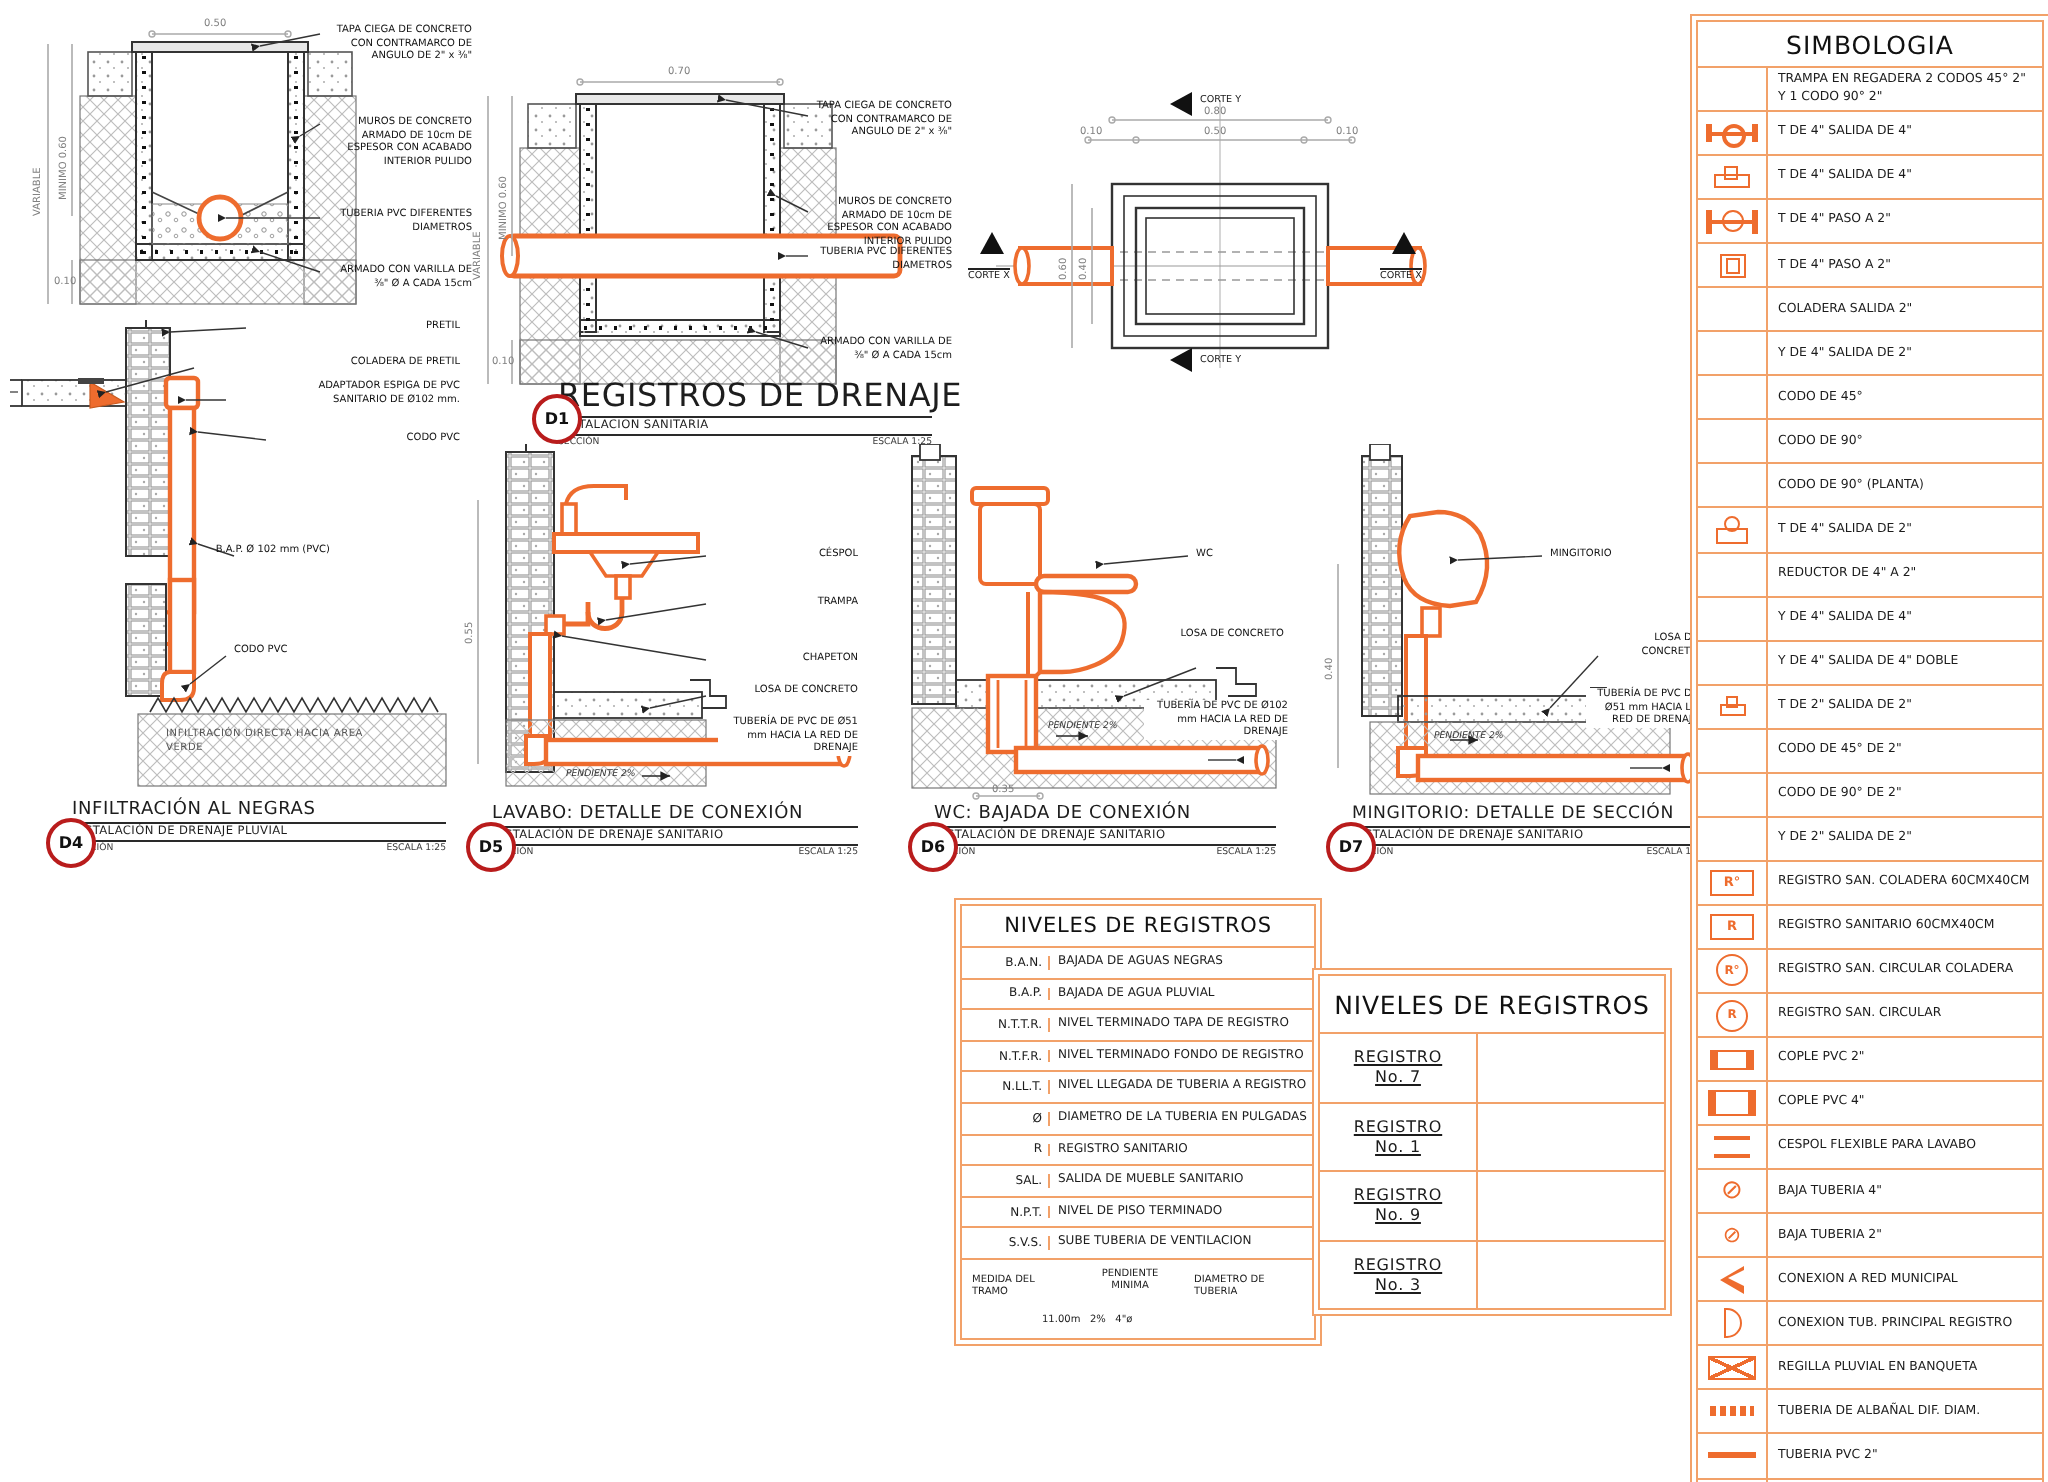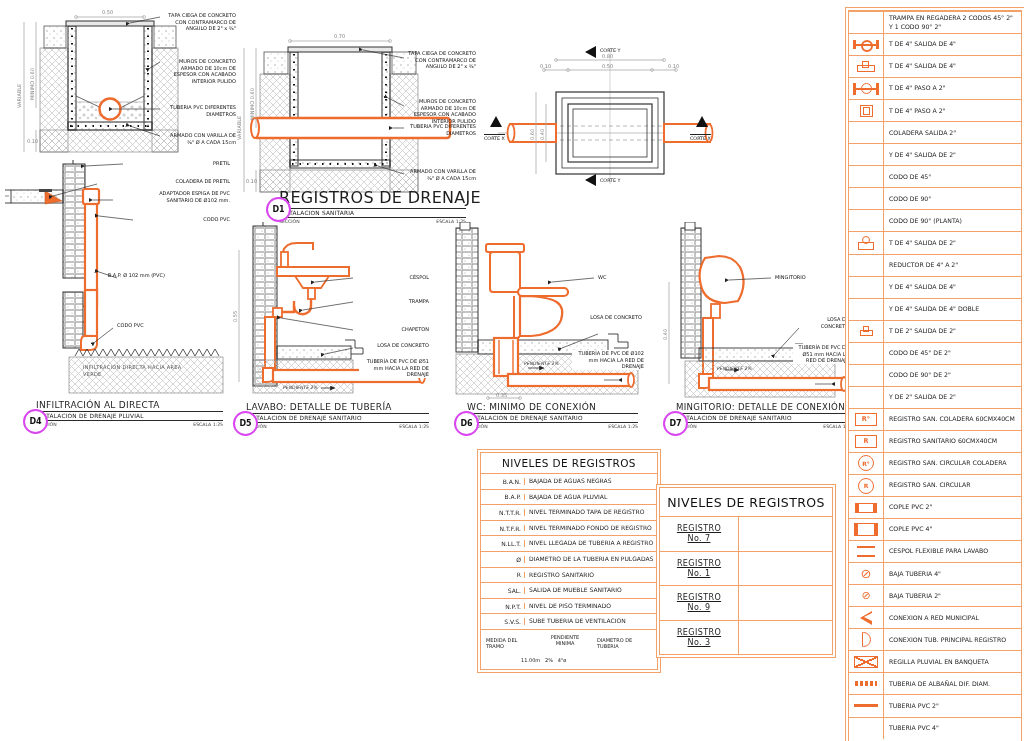--- a/index.html
+++ b/index.html
@@ -12,21 +12,21 @@
   .col{text-align:left;}
   .dim{position:absolute;font-size:5px;color:#808080;white-space:nowrap;}
   .vrot{transform:rotate(-90deg);transform-origin:left top;}
   .gnote{position:absolute;font-size:5px;color:#555;line-height:1.3;letter-spacing:.3px;}
   .slope{position:absolute;font-size:4.6px;color:#333;font-style:italic;white-space:nowrap;}
   .corte{position:absolute;font-size:4.8px;color:#1a1a1a;white-space:nowrap;}
   .arrL{position:absolute;width:0;height:0;border-top:6px solid transparent;border-bottom:6px solid transparent;border-right:11px solid #111;}
   .arrU{position:absolute;width:0;height:0;border-left:6px solid transparent;border-right:6px solid transparent;border-bottom:11px solid #111;}
   
   .tb{position:absolute;}
-  .tb-circle{position:absolute;left:0;top:9px;width:21px;height:21px;border:2px solid #d946ef;border-radius:50%;display:flex;align-items:center;justify-content:center;font-size:8px;font-weight:bold;color:#111;background:#fff;z-index:2;}
+  .tb-circle{position:absolute;left:0;top:9px;width:21px;height:21px;border:2px solid #b91c1c;border-radius:50%;display:flex;align-items:center;justify-content:center;font-size:8px;font-weight:bold;color:#111;background:#fff;z-index:2;}
   .tb-main{margin-left:13px;}
   .tb-title{font-size:9px;color:#1d1d1d;letter-spacing:.3px;white-space:nowrap;}
   .tb-sub{font-size:5.8px;color:#1d1d1d;border-top:1.6px solid #2a2a2a;padding-top:1px;margin-top:1px;white-space:nowrap;letter-spacing:.2px;}
   .tb-row{display:flex;justify-content:space-between;font-size:4.6px;color:#3a3a3a;border-top:1px solid #2a2a2a;margin-top:1px;padding-top:1px;}
   
   .otable{position:absolute;background:#fff;border:1px solid #f2a169;box-shadow:0 0 0 2px #fff,0 0 0 3px #f2a169;}
   
   .sym-title{height:22px;display:flex;align-items:center;justify-content:center;font-size:12.5px;color:#111;letter-spacing:.5px;}
   .srow{display:flex;border-top:1px solid #f2a169;min-height:21.05px;align-items:stretch;}
   .scell-icon{width:34px;display:flex;align-items:center;justify-content:center;flex:none;}
@@ -267,21 +267,21 @@
     <div class="co" style="left:120px;top:0px;width:105px;">PRETIL</div>
     <div class="co" style="left:95px;top:18px;width:130px;">COLADERA DE PRETIL</div>
     <div class="co" style="left:130px;top:30px;width:95px;">ADAPTADOR ESPIGA DE PVC SANITARIO DE Ø102 mm.</div>
     <div class="co" style="left:130px;top:56px;width:95px;">CODO PVC</div>
     <div class="co" style="left:100px;top:112px;width:60px;">B.A.P. Ø 102 mm (PVC)</div>
     <div class="co col" style="left:112px;top:162px;width:60px;">CODO PVC</div>
     <div class="gnote" style="left:78px;top:204px;width:110px;">INFILTRACIÓN DIRECTA HACIA AREA VERDE</div>
     <div class="tb" style="left:18px;top:240px;width:200px;">
       <div class="tb-circle">D4</div>
       <div class="tb-main">
-        <div class="tb-title">INFILTRACIÓN AL DIRECTA</div>
+        <div class="tb-title">INFILTRACIÓN AL NEGRAS</div>
         <div class="tb-sub">INSTALACIÓN DE DRENAJE PLUVIAL</div>
         <div class="tb-row">
           <span>SECCIÓN</span>
           <span>ESCALA 1:25</span>
         </div>
       </div>
     </div>
   </div>
 
   <div class="abs" style="left:225px;top:222px;width:208px;height:214px;">
@@ -314,21 +314,21 @@
     <div class="dim vrot" style="left:7px;top:100px;">0.55</div>
     <div class="co" style="left:132px;top:52px;width:72px;">CÉSPOL</div>
     <div class="co" style="left:132px;top:76px;width:72px;">TRAMPA</div>
     <div class="co" style="left:132px;top:104px;width:72px;">CHAPETON</div>
     <div class="co" style="left:144px;top:120px;width:60px;">LOSA DE CONCRETO</div>
     <div class="co" style="left:134px;top:136px;width:70px;background:#fff;">TUBERÍA DE PVC DE Ø51 mm HACIA LA RED DE DRENAJE</div>
     <div class="slope" style="left:58px;top:163px;">PENDIENTE 2%</div>
     <div class="tb" style="left:8px;top:180px;width:196px;">
       <div class="tb-circle">D5</div>
       <div class="tb-main">
-        <div class="tb-title">LAVABO: DETALLE DE TUBERÍA</div>
+        <div class="tb-title">LAVABO: DETALLE DE CONEXIÓN</div>
         <div class="tb-sub">INSTALACIÓN DE DRENAJE SANITARIO</div>
         <div class="tb-row">
           <span>SECCIÓN</span>
           <span>ESCALA 1:25</span>
         </div>
       </div>
     </div>
   </div>
 
   <div class="abs" style="left:432px;top:222px;width:218px;height:214px;">
@@ -357,21 +357,21 @@
         <circle cx="88" cy="176" r="1.5" fill="none" stroke="#aaa" stroke-width="0.7"></circle>
     </svg>
     <div class="co col" style="left:166px;top:52px;width:40px;">WC</div>
     <div class="co" style="left:150px;top:92px;width:60px;">LOSA DE CONCRETO</div>
     <div class="co" style="left:140px;top:128px;width:72px;background:#fff;">TUBERÍA DE PVC DE Ø102 mm HACIA LA RED DE DRENAJE</div>
     <div class="slope" style="left:92px;top:139px;">PENDIENTE 2%</div>
     <div class="dim" style="left:64px;top:170px;">0.35</div>
     <div class="tb" style="left:22px;top:180px;width:184px;">
       <div class="tb-circle">D6</div>
       <div class="tb-main">
-        <div class="tb-title">WC: MINIMO DE CONEXIÓN</div>
+        <div class="tb-title">WC: BAJADA DE CONEXIÓN</div>
         <div class="tb-sub">INSTALACIÓN DE DRENAJE SANITARIO</div>
         <div class="tb-row">
           <span>SECCIÓN</span>
           <span>ESCALA 1:25</span>
         </div>
       </div>
     </div>
   </div>
 
   <div class="abs" style="left:655px;top:222px;width:200px;height:214px;">
@@ -394,21 +394,21 @@
       <line x1="70" y1="148" x2="84" y2="148" stroke="#333" stroke-width="0.8" marker-end="url(#ah)"></line>
     </svg>
     <div class="dim vrot" style="left:7px;top:118px;">0.40</div>
     <div class="co col" style="left:120px;top:52px;width:60px;">MINGITORIO</div>
     <div class="co" style="left:146px;top:94px;width:48px;">LOSA DE CONCRETO</div>
     <div class="co" style="left:138px;top:122px;width:56px;background:#fff;">TUBERÍA DE PVC DE Ø51 mm HACIA LA RED DE DRENAJE</div>
     <div class="slope" style="left:62px;top:144px;">PENDIENTE 2%</div>
     <div class="tb" style="left:8px;top:180px;width:190px;">
       <div class="tb-circle">D7</div>
       <div class="tb-main">
-        <div class="tb-title" style="font-size:8.6px;">MINGITORIO: DETALLE DE CONEXIÓN</div>
+        <div class="tb-title" style="font-size:8.6px;">MINGITORIO: DETALLE DE SECCIÓN</div>
         <div class="tb-sub">INSTALACIÓN DE DRENAJE SANITARIO</div>
         <div class="tb-row">
           <span>SECCIÓN</span>
           <span>ESCALA 1:25</span>
         </div>
       </div>
     </div>
   </div>
 
   <div class="otable" style="left:480px;top:452px;width:176px;">
@@ -505,20 +505,21 @@
           <div class="nrleft">
             <div class="u">REGISTRO</div>
             <div class="u">No. 3</div>
           </div>
           <div class="nrright"></div>
         </div>
       </div>
   </div>
 
   <div class="otable" style="left:848px;top:10px;width:172px;height:731px;overflow:hidden;">
+    <div class="sym-title">SIMBOLOGIA</div>
     <div>
 
         <div class="srow">
           <div class="scell-icon">
             <span class="sym-icon"></span>
           </div>
           <div class="scell-label">TRAMPA  EN REGADERA 2 CODOS 45° 2" Y 1 CODO 90°  2"</div>
         </div>
 
         <div class="srow">

